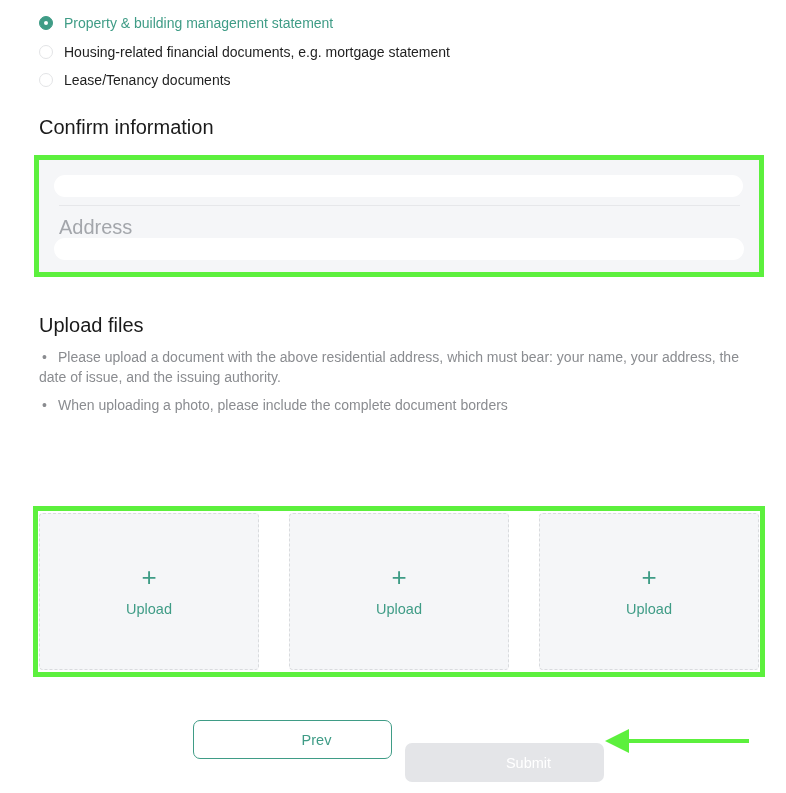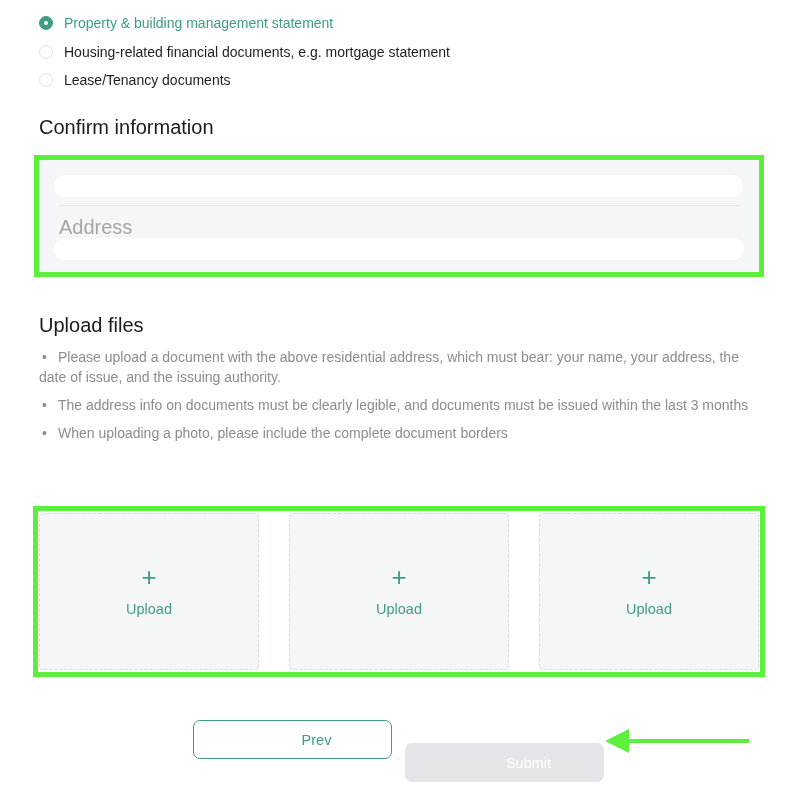--- a/index.html
+++ b/index.html
@@ -68,21 +68,20 @@
     <div class="confirm-divider"></div>
     <div class="field-label">Address</div>
     <input class="pill-input" id="address-input" type="text" value="" style="">
   </div>
 </div>
 
 <h2 class="section-title" id="upload-title">Upload files</h2>
 
 <div class="bullets">
   <div class="bullet"><span class="dot">•</span><span>Please upload a document with the above residential address, which must bear: your name, your address, the date of issue, and the issuing authority.</span></div>
-  <div class="bullet"><span class="dot">•</span><span>The address info on documents must be clearly legible, and documents must be issued within the last 3 months</span></div>
   <div class="bullet"><span class="dot">•</span><span>When uploading a photo, please include the complete document borders</span></div>
 </div>
 
 <div class="highlight" id="upload-box">
   <div class="tile" style="left:1px;">
     <span class="plus">+</span>
     <span class="tile-label">Upload</span>
   </div>
   <div class="tile" style="left:251px;">
     <span class="plus">+</span>

